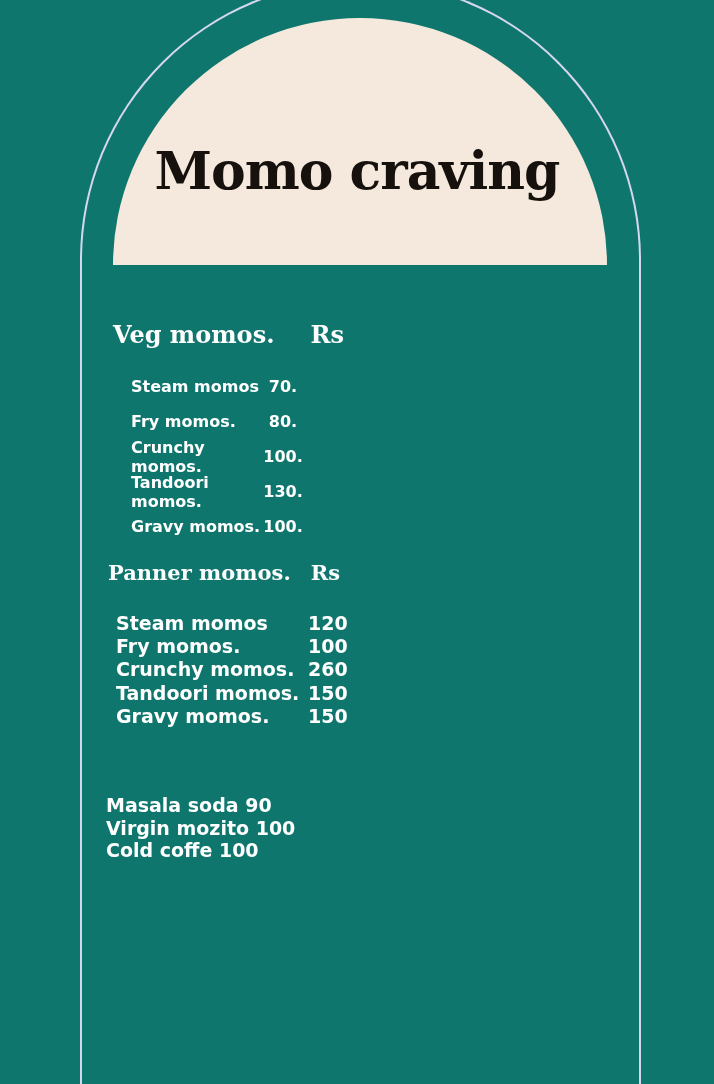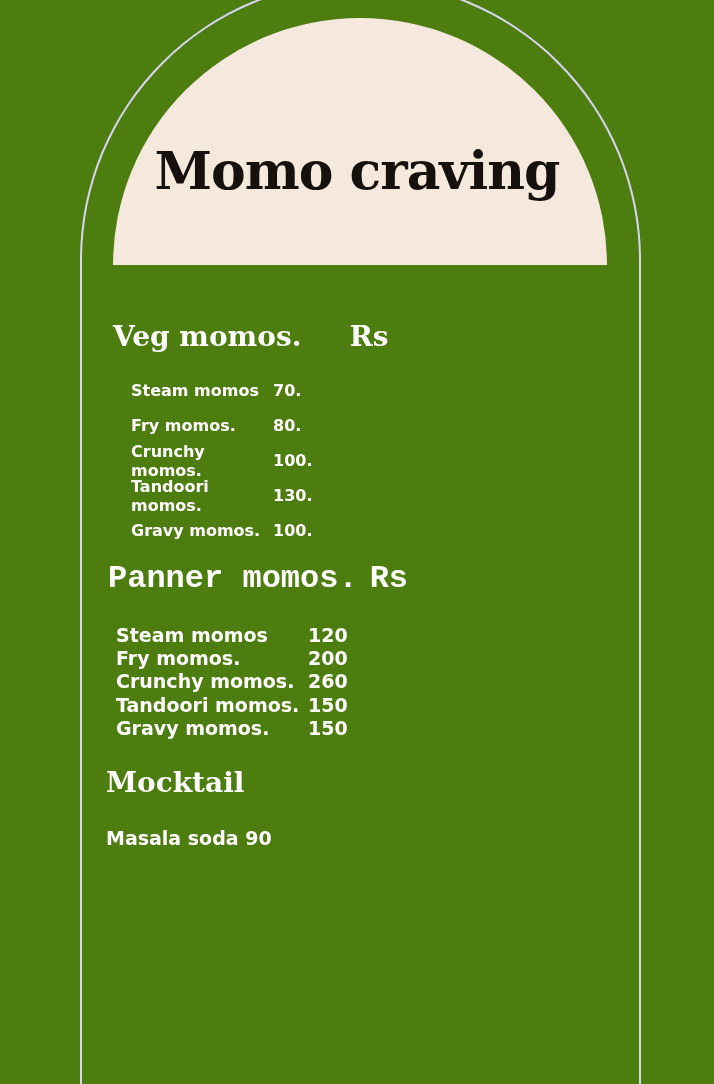--- a/index.html
+++ b/index.html
@@ -1,21 +1,21 @@
 <!DOCTYPE html>
 <html><head>
 <meta charset="utf-8">
 <style>
   html, body { margin: 0; padding: 0; background: #222; }
   .canvas {
     position: relative;
     width: 714px;
     height: 1084px;
     margin: 0 auto;
-    background: #4d7c0f;
+    background: #0f766e;
     overflow: hidden;
     font-family: "DejaVu Sans", sans-serif;
   }
   
   .arch-outline {
     position: absolute;
     left: 80px;
     top: -20px;
     width: 561px;
     height: 1110px;
@@ -50,35 +50,35 @@
   .section { position: absolute; color: #ffffff; }
   .sec-head {
     display: flex;
     align-items: baseline;
     font-family: "DejaVu Serif", serif;
     font-weight: 700;
     color: #fdfdfd;
   }
   
   #sec-veg { left: 113px; top: 320px; width: 300px; }
-  #sec-veg .sec-head { font-size: 28px; gap: 48px; }
+  #sec-veg .sec-head { font-size: 24px; gap: 36px; }
   #sec-veg .items { margin-top: 20px; }
   #sec-veg .row {
     display: flex;
     align-items: center;
     height: 35px;
     padding-left: 18px;
     font-size: 16px;
     font-weight: 700;
   }
   #sec-veg .name { width: 130px; }
-  #sec-veg .price { width: 44px; text-align: left; margin-left: 12px; }
+  #sec-veg .price { width: 44px; text-align: center; }
   
   #sec-panner { left: 108px; top: 560px; width: 320px; }
-  #sec-panner .sec-head { font-size: 32px; gap: 12px; font-family: Liberation Mono, monospace; }
+  #sec-panner .sec-head { font-size: 21px; gap: 20px; }
   #sec-panner .items { margin-top: 26px; }
   #sec-panner .row {
     display: flex;
     align-items: center;
     height: 23.4px;
     padding-left: 8px;
     font-size: 19px;
     font-weight: 700;
   }
   #sec-panner .name { width: 192px; }
@@ -138,39 +138,38 @@
       <span>Panner momos.</span>
       <span>Rs</span>
     </div>
     <div class="items">
       <div class="row">
         <span class="name">Steam momos</span>
         <span class="price">120</span>
       </div>
       <div class="row">
         <span class="name">Fry momos.</span>
-        <span class="price">200</span>
+        <span class="price">100</span>
       </div>
       <div class="row">
         <span class="name">Crunchy momos.</span>
         <span class="price">260</span>
       </div>
       <div class="row">
         <span class="name">Tandoori momos.</span>
         <span class="price">150</span>
       </div>
       <div class="row">
         <span class="name">Gravy momos.</span>
         <span class="price">150</span>
       </div>
     </div>
   </section>
 
   <section class="section" id="sec-mocktail">
-    <div class="sec-head">
-      <span>Mocktail</span>
-    </div>
     <div class="items">
       <div class="mock-row">Masala soda 90</div>
+      <div class="mock-row">Virgin mozito 100</div>
+      <div class="mock-row">Cold coffe 100</div>
     </div>
   </section>
 
 </div>
 
 </body></html>

